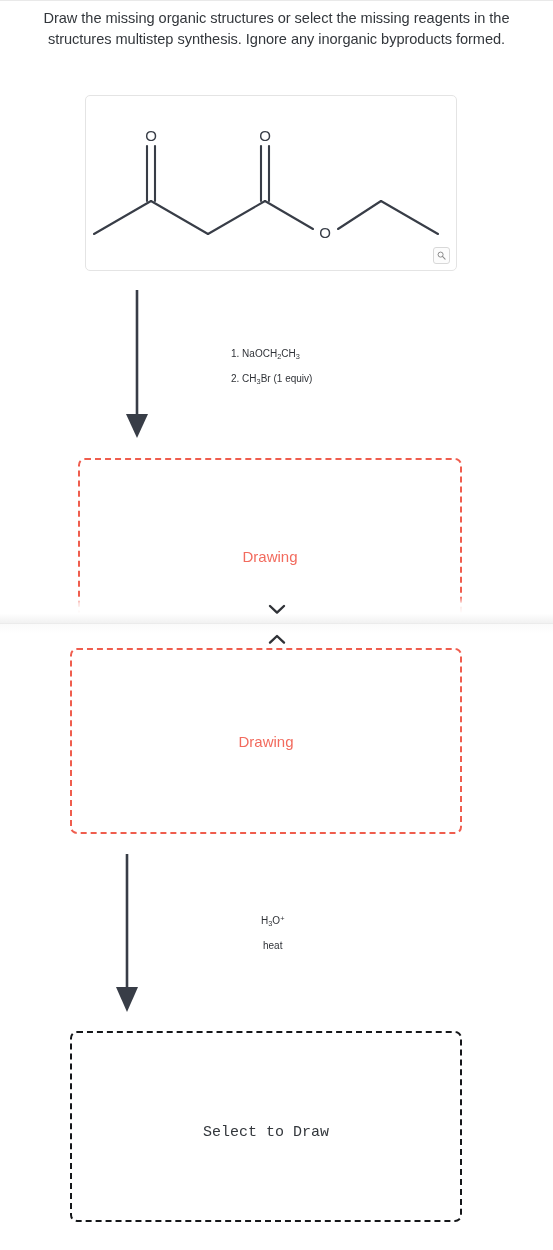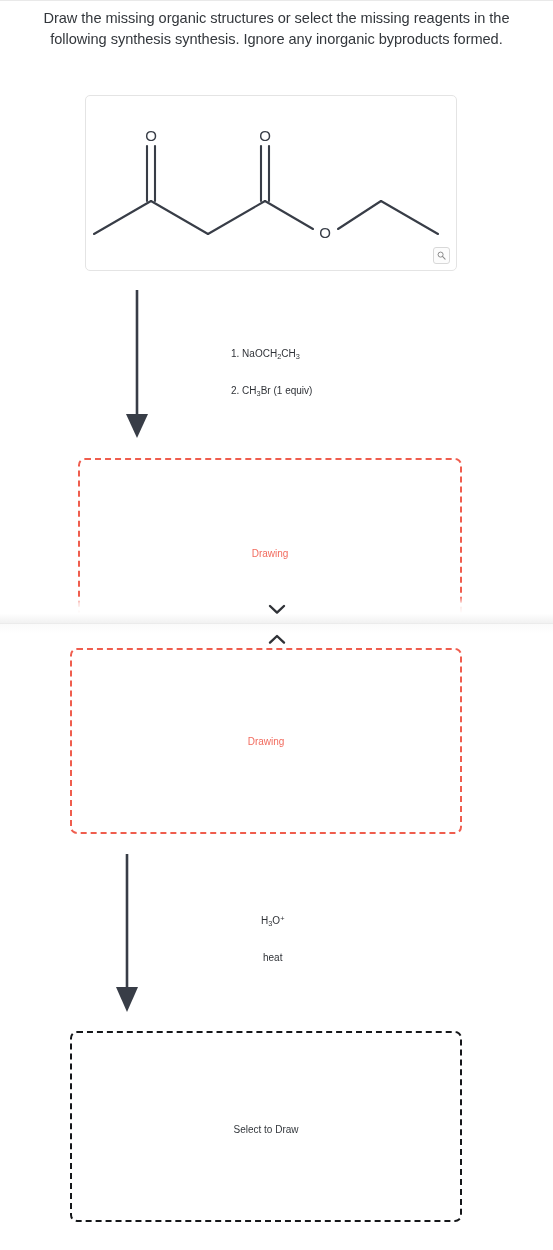--- a/index.html
+++ b/index.html
@@ -72,45 +72,46 @@
   #arrow-two  { left: 107px; top: 852px; }
 
   
   .reagents {
     position: absolute;
     font-size: 10px;
     line-height: 11.4px;
     color: #2f3237;
     white-space: nowrap;
   }
-  .reagents .line + .line { margin-top: 23px; }
+  .reagents .line + .line { margin-top: 11px; }
   #reagents-one  { left: 231px; top: 348px; }
   #reagents-two  { left: 261px; top: 913px; text-align: center; }
   sub { font-size: 0.74em; vertical-align: -0.23em; }
   sup { font-size: 0.74em; vertical-align:  0.42em; }
 
   
   .dropzone {
     position: absolute;
     box-sizing: border-box;
     border-radius: 7px;
     background: transparent;
     display: flex;
     align-items: center;
     justify-content: center;
-    font-size: 10px;
+    font-size: 15px;
     cursor: pointer;
   }
   .dropzone.red {
     border: 2px dashed #ef5d4e;
     color: #f26b5e;
   }
   .dropzone.black {
     border: 2px dashed #15171a;
     color: #33373c;
+    font-family: Liberation Mono, monospace;
   }
   .dz-label { pointer-events: none; }
 
   #dropzone-one   { left: 78px;  top: 458px;  width: 384px; height: 162px; }
   #dropzone-one .dz-label { position: absolute; top: 88px; }
   #dropzone-two   { left: 70px;  top: 648px;  width: 392px; height: 186px; }
   #dropzone-three { left: 70px;  top: 1031px; width: 392px; height: 191px; }
   #dropzone-three .dz-label { position: absolute; top: 91px; }
 
   
@@ -150,21 +151,21 @@
   #chevron-down { top: 604px; }
   #chevron-up   { top: 634px; }
 </style>
 </head>
 <body>
 
 <div class="top-rule"></div>
 
 <div class="instructions">
   <span>Draw the missing organic structures or select the missing reagents in the</span>
-  <span>following synthesis synthesis. Ignore any inorganic byproducts formed.</span>
+  <span>structures multistep synthesis. Ignore any inorganic byproducts formed.</span>
 </div>
 
 <div class="structure-card">
   <svg class="structure-svg" viewBox="0 0 372 176">
     <g stroke="#383d47" stroke-width="2.1" fill="none" stroke-linecap="round">
 
       <line x1="8" y1="138" x2="65" y2="105"></line>
 
       <line x1="61" y1="105" x2="61" y2="50"></line>
       <line x1="69" y1="105" x2="69" y2="50"></line>

